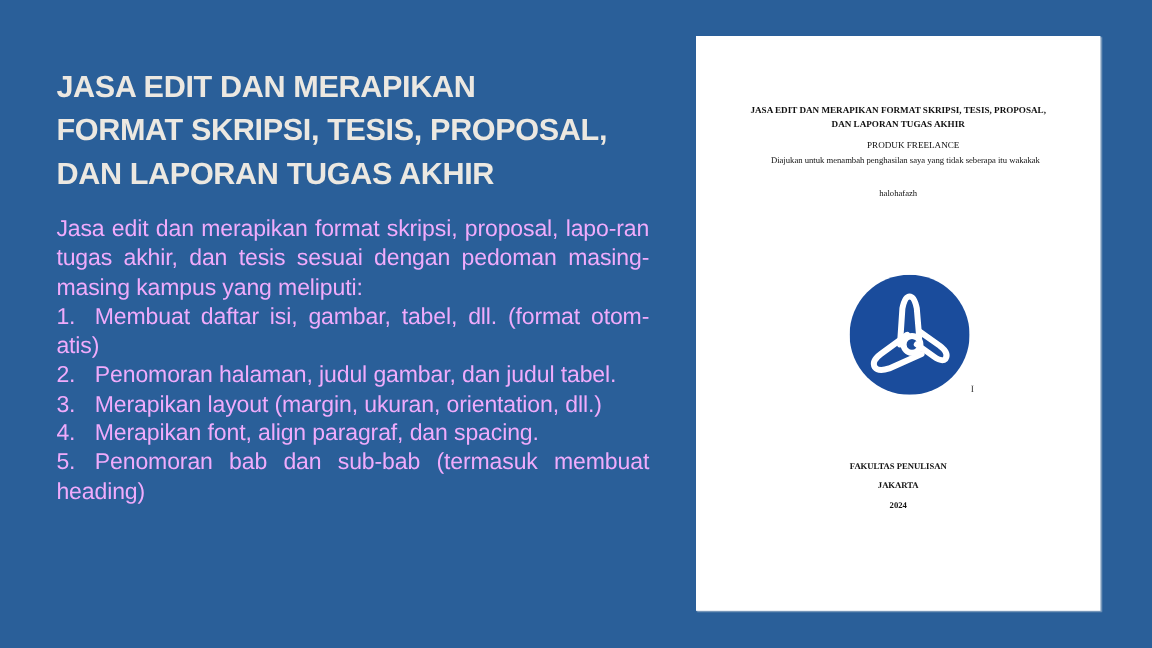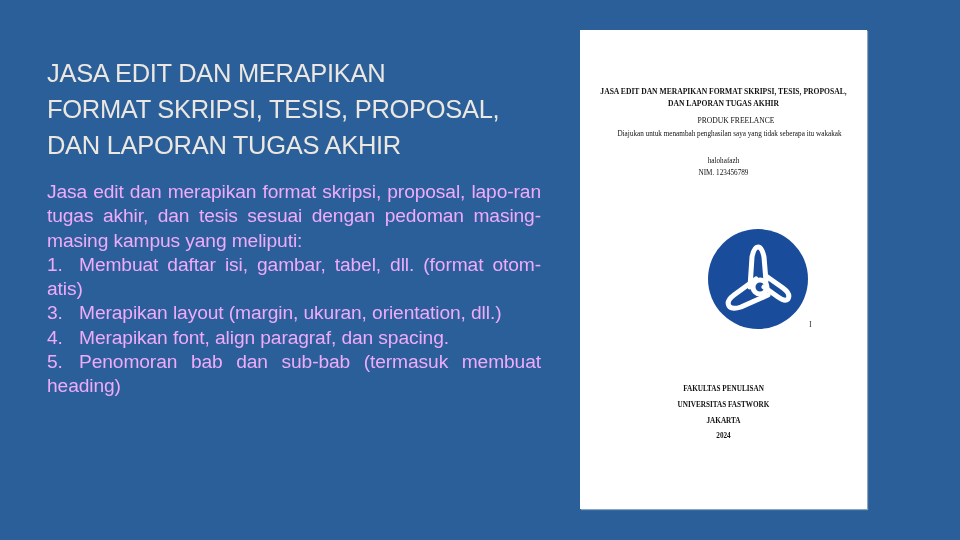--- a/index.html
+++ b/index.html
@@ -5,41 +5,41 @@
     html, body { margin: 0; padding: 0; }
     body {
       width: 960px; height: 540px; overflow: hidden;
       background: #2a5f99;
       position: relative;
       font-family: "Liberation Sans", "DejaVu Sans", sans-serif;
     }
     .title {
       position: absolute; left: 47px; top: 55px; width: 500px;
       color: #ece8e1;
-      font-weight: normal;
+      font-weight: bold;
       font-size: 25.5px;
       line-height: 36px;
       letter-spacing: -0.3px;
     }
     .title div { white-space: nowrap; }
     .body-text {
       position: absolute; left: 47px; top: 180px; width: 494px;
       color: #f0abfc;
       font-size: 19.2px;
       line-height: 24.3px;
       letter-spacing: -0.1px;
     }
     .intro { text-align: justify; }
     .list { margin: 0; padding: 0; list-style: none; }
     .list li { display: block; text-align: justify; }
     .list .num { display: inline-block; width: 32px; }
 
     .doc-page {
       position: absolute; left: 580px; top: 30px;
-      width: 287px; height: 479px;
+      width: 337px; height: 479px;
       background: #ffffff;
       box-shadow: 1px 1px 1px rgba(200,210,220,0.6);
       font-family: "Liberation Serif", "DejaVu Serif", serif;
       color: #111;
       text-align: center;
     }
     .doc-title {
       position: absolute; left: 0; right: 0; top: 56px;
       font-weight: bold; font-size: 7.6px; line-height: 12px;
     }
@@ -78,50 +78,49 @@
 <div class="title">
   <div>JASA EDIT DAN MERAPIKAN</div>
   <div>FORMAT SKRIPSI, TESIS, PROPOSAL,</div>
   <div>DAN LAPORAN TUGAS AKHIR</div>
 </div>
 
 <div class="body-text">
   <div class="intro">Jasa edit dan merapikan format skripsi, proposal, lapo-ran tugas akhir, dan tesis sesuai dengan pedoman masing-masing kampus yang meliputi:</div>
   <ul class="list">
     <li><span class="num">1.</span><span>Membuat daftar isi, gambar, tabel, dll. (format otom-atis)</span></li>
+    <li><span class="num">2.</span><span>Penomoran halaman, judul gambar, dan judul tabel.</span></li>
     <li><span class="num">3.</span><span>Merapikan layout (margin, ukuran, orientation, dll.)</span></li>
     <li><span class="num">4.</span><span>Merapikan font, align paragraf, dan spacing.</span></li>
     <li><span class="num">5.</span><span>Penomoran bab dan sub-bab (termasuk membuat heading)</span></li>
   </ul>
 </div>
 
 <div class="doc-page">
   <div class="doc-title">
     <div>JASA EDIT DAN MERAPIKAN FORMAT SKRIPSI, TESIS, PROPOSAL,</div>
     <div>DAN LAPORAN TUGAS AKHIR</div>
   </div>
   <div class="doc-sub">PRODUK FREELANCE</div>
   <div class="doc-desc">Diajukan untuk menambah penghasilan saya yang tidak seberapa itu wakakak</div>
   <div class="doc-author">halohafazh</div>
-  <div class="doc-nim">NIM. 123456789</div>
 
   <svg class="logo" viewBox="0 0 100 100">
     <circle cx="50" cy="50" r="50" fill="#1a4c9c"></circle>
     <g fill="none" stroke="#ffffff" stroke-width="5" stroke-linecap="round" stroke-linejoin="round">
 
       <path d="M42 58 L44 28 Q46 18 50 18 Q54 18 56 28 L58 52"></path>
 
       <path d="M48 50 L26 66 Q18 72 21 77 Q24 81 33 78 L60 66"></path>
 
       <path d="M56 58 L70 68 Q77 73 80 70 Q83 65 75 59 L58 47"></path>
 
       <circle cx="52" cy="58" r="7"></circle>
     </g>
   </svg>
   <div class="cursor-mark">I</div>
 
   <div class="doc-footer">
     <div>FAKULTAS PENULISAN</div>
-    <div>UNIVERSITAS FASTWORK</div>
     <div>JAKARTA</div>
     <div>2024</div>
   </div>
 </div>
 
 </body></html>

